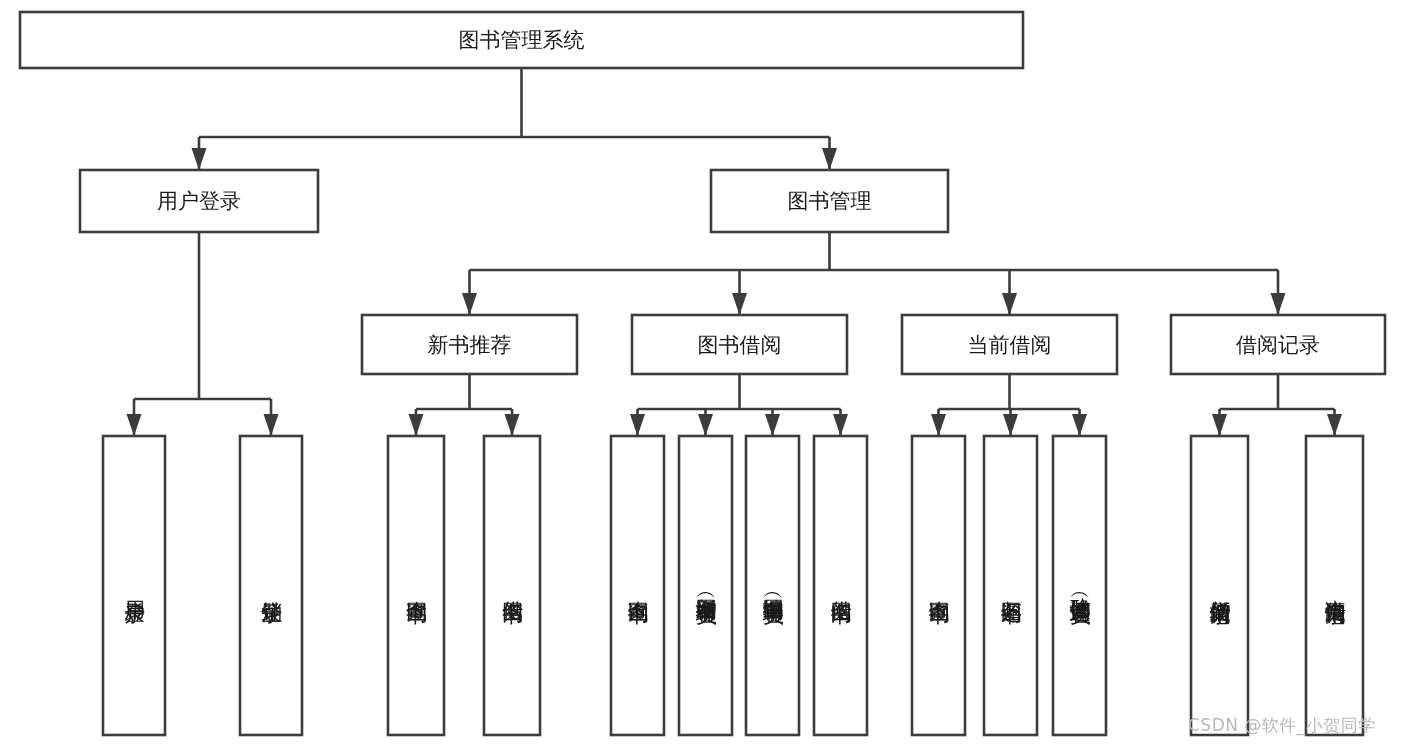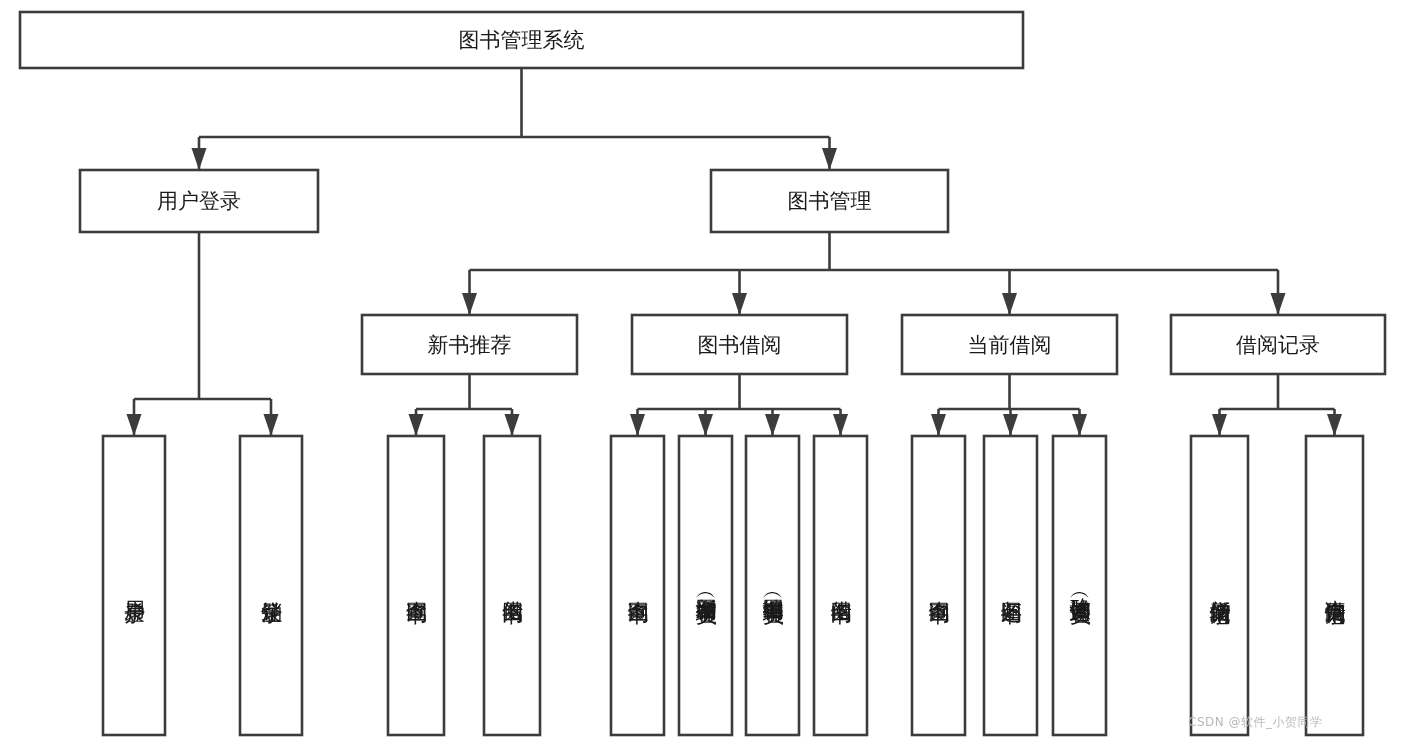--- a/index.html
+++ b/index.html
@@ -63,21 +63,21 @@
     justify-content: center;
     white-space: nowrap;
     letter-spacing: 1px;
     pointer-events: none;
   }
   .watermark {
     position: absolute;
     left: 1188px;
     top: 714px;
     font-family: "DejaVu Sans", "Liberation Sans", sans-serif;
-    font-size: 12px;
+    font-size: 17px;
     color: #b9b9b9;
     white-space: nowrap;
     letter-spacing: 0.5px;
   }
 </style>
 </head>
 <body>
 
 <div id="diagram-root">
   <svg id="diagram-svg" viewBox="0 0 1405 747">

